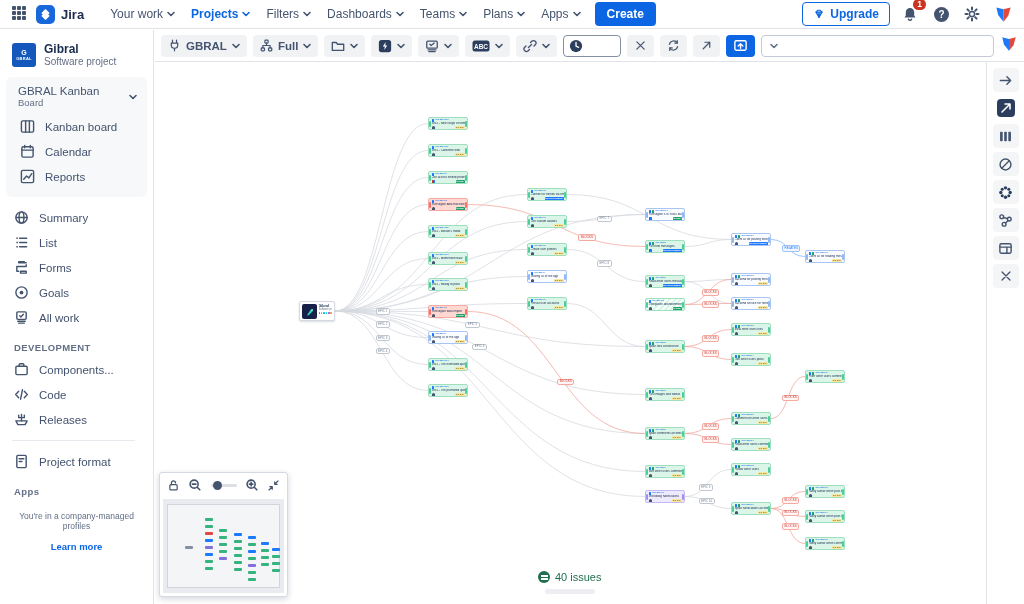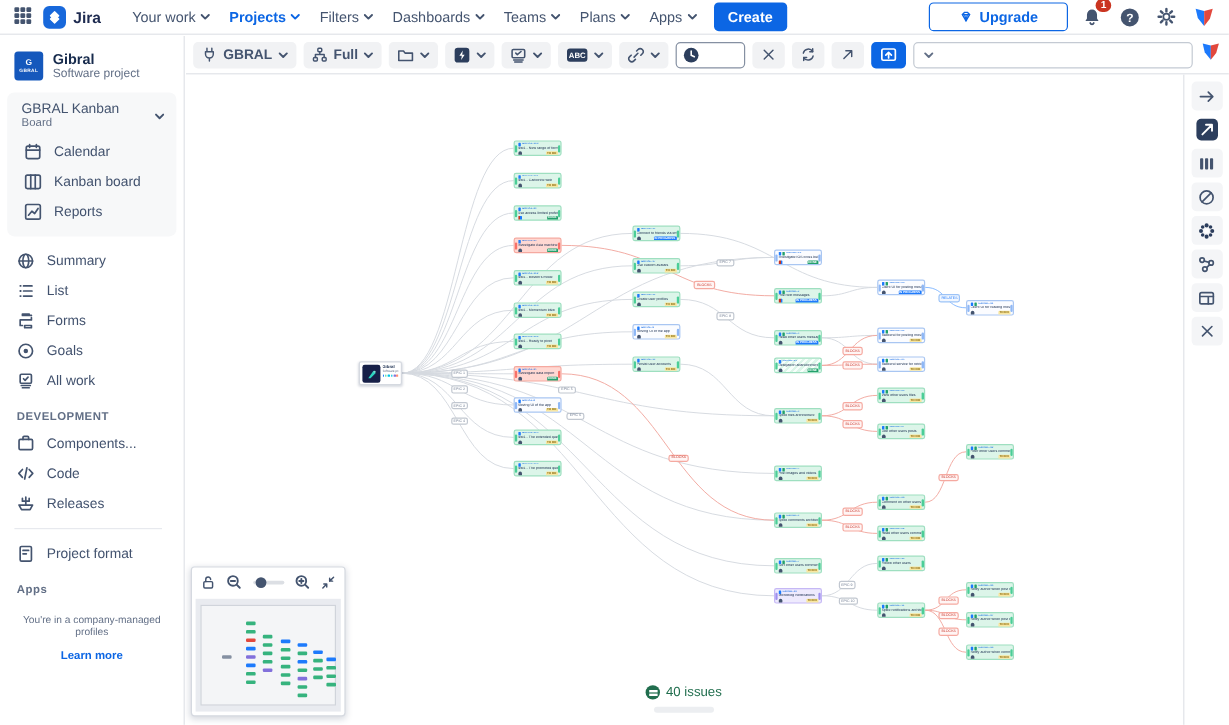--- a/index.html
+++ b/index.html
@@ -17,21 +17,21 @@
   .jira-word { font-weight:bold; font-size:13px; color:#1e2b50; margin-right:18px; }
   .navitem { display:flex; align-items:center; gap:4px; font-size:12px; color:#44546f;
     padding:5px 8px; border-radius:4px; cursor:pointer; white-space:nowrap; }
   .navitem.active { color:#0c66e4; font-weight:bold; }
   .chev { width:8px; height:8px; }
   .chev path { fill:none; stroke:currentColor; stroke-width:1.6; stroke-linecap:round; stroke-linejoin:round; }
   .create-btn { background:#0c66e4; color:#fff; font-size:12px; font-weight:bold; border:none;
     border-radius:4px; padding:5px 12px; margin-left:6px; cursor:pointer; }
   .top-right { margin-left:auto; display:flex; align-items:center; gap:9px; }
   .upgrade-btn { display:flex; align-items:center; gap:5px; border:1px solid #0c66e4; color:#0c66e4;
-    background:#fff; font-size:12px; font-weight:bold; border-radius:4px; padding:4px 24px; cursor:pointer; }
+    background:#fff; font-size:12px; font-weight:bold; border-radius:4px; padding:4px 10px; cursor:pointer; }
   .searchbox { display:flex; align-items:center; gap:6px; border:1px solid #8590a2; border-radius:5px;
     width:128px; height:22px; padding:0 7px; background:#fff; }
   .searchbox input { border:none; outline:none; font-size:12px; width:90px; color:#172b4d; background:transparent; }
   .icbtn { position:relative; width:22px; height:22px; display:flex; align-items:center; justify-content:center; cursor:pointer; }
   .badge { position:absolute; top:-4px; right:-5px; background:#ca3521; color:#fff; font-size:8.5px;
     font-weight:bold; border-radius:7px; padding:1px 4px; line-height:1; }
   .avatar-vb { width:19px; height:19px; cursor:pointer; }
 
   
   .sidebar { position:absolute; left:0; top:30px; width:154px; height:574px; background:#fff;
@@ -265,31 +265,31 @@
       <div>
         <div class="board-name">GBRAL Kanban</div>
         <div class="board-sub">Board</div>
       </div>
       <svg class="chev" style="color:#44546f" viewBox="0 0 8 8">
           <path d="M1,2.5 L4,5.5 L7,2.5"></path>
         </svg>
     </div>
     <div class="sb-item">
       <svg class="ic" width="15" height="15" viewBox="0 0 16 16">
+          <rect x="1.5" y="2" width="13" height="12" rx="1.5"></rect>
+          <path d="M6,2 V14 M10,2 V14"></path>
+        </svg>
+      <span>Kanban board</span>
+    </div>
+    <div class="sb-item">
+      <svg class="ic" width="15" height="15" viewBox="0 0 16 16">
           <rect x="2" y="3" width="12" height="11" rx="1.5"></rect>
           <path d="M2,6.5 H14 M5,1.5 V4 M11,1.5 V4"></path>
         </svg>
       <span>Calendar</span>
-    </div>
-    <div class="sb-item">
-      <svg class="ic" width="15" height="15" viewBox="0 0 16 16">
-          <rect x="1.5" y="2" width="13" height="12" rx="1.5"></rect>
-          <path d="M6,2 V14 M10,2 V14"></path>
-        </svg>
-      <span>Kanban board</span>
     </div>
     <div class="sb-item">
       <svg class="ic" width="15" height="15" viewBox="0 0 16 16">
           <rect x="1.5" y="1.5" width="13" height="13" rx="1.5"></rect>
           <path d="M4,11 L7,7.5 L9.5,9.5 L12.5,5"></path>
         </svg>
       <span>Reports</span>
     </div>
   </div>
   <div class="sb-list">

